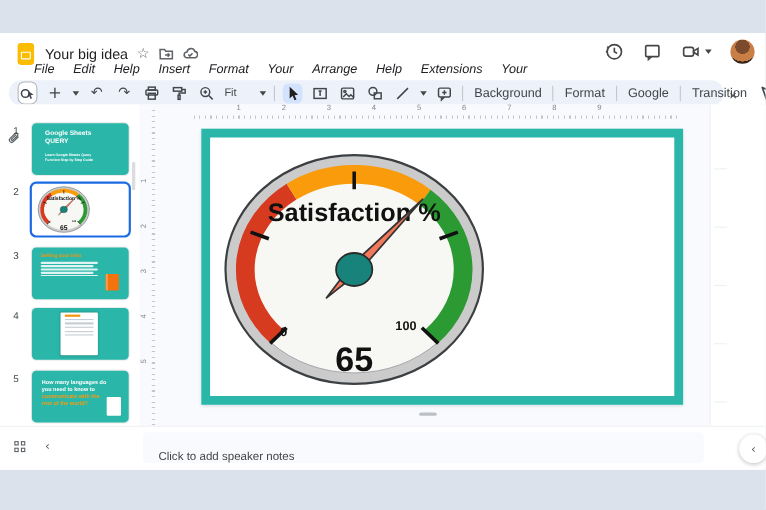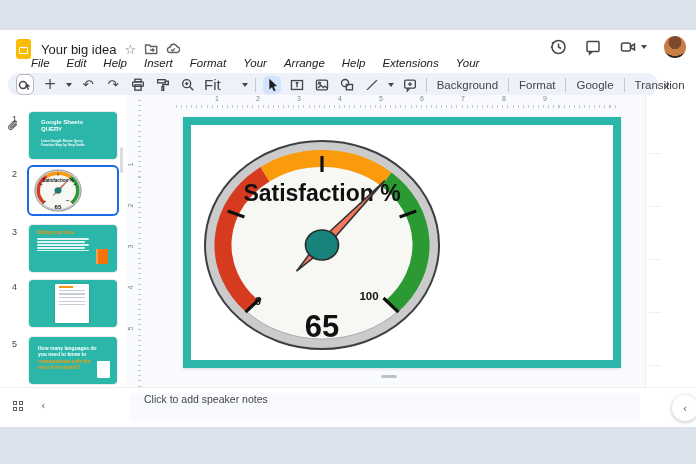--- a/index.html
+++ b/index.html
@@ -34,21 +34,21 @@
   .ti{width:18px;height:18px;display:flex;align-items:center;justify-content:center;flex:0 0 auto;}
   .ti svg{width:16px;height:16px;}
   .ti svg *{stroke:#40464b;fill:none;stroke-width:1.5;}
   .ti.filled svg *{fill:#1f1f1f;stroke:none;}
   .glyph{font-family:"DejaVu Sans",sans-serif;font-size:13px;color:#40464b;line-height:1;}
   .tool-active{background:#d3e3fd;border-radius:5px;}
   .cursor-box{width:26px;height:19px;background:#fff;border:1px solid #b4b8bd;border-radius:6px;
               display:flex;align-items:center;justify-content:center;}
   .tdiv{width:1px;height:14px;background:#c4c7cc;flex:0 0 auto;}
   .tool-text{font-size:11.5px;color:#40464b;padding:0 3px;white-space:nowrap;}
-  .fit-label{font-size:15px;color:#40464b;}
+  .fit-label{font-size:10px;color:#40464b;}
   .toolbar-right{margin-left:auto;display:flex;align-items:center;gap:8px;}
   .close-x{position:absolute;top:50px;left:663px;font-size:12px;color:#444746;}
 
   
   .main{position:absolute;top:65px;left:0;width:696px;height:293px;background:#f8fafd;}
   .filmstrip{position:absolute;left:0;top:0;width:127px;height:100%;background:#fff;}
   .slot{position:absolute;left:0;width:127px;height:50px;}
   .slot .num{position:absolute;left:12px;top:2px;font-size:9px;color:#444746;}
   .thumb{position:absolute;left:29px;top:0;width:88px;height:47px;border-radius:4px;
          background:#2ab7a9;overflow:hidden;box-shadow:0 0 0 1px rgba(0,0,0,.08);}
@@ -94,21 +94,21 @@
   .sidepanel{position:absolute;left:645px;top:0;width:51px;height:100%;background:#fff;border-left:1px solid #eceef1;}
   .sidepanel i{display:block;height:1px;background:#eef0f3;margin:0 18px 0 3px;position:absolute;left:0;right:18px;}
 
   
   .notesbar{position:absolute;left:0;bottom:0;width:696px;height:39px;background:#fff;border-top:1px solid #eef0f3;}
   .grid-ico{position:absolute;left:13px;top:13px;width:10px;height:10px;display:grid;
             grid-template-columns:4px 4px;grid-template-rows:4px 4px;gap:2px;}
   .grid-ico b{border:1px solid #5f6368;box-sizing:border-box;}
   .chev{position:absolute;left:41px;top:11px;font-size:11px;color:#5f6368;font-family:"DejaVu Sans",sans-serif;}
   .notes-panel{position:absolute;left:130px;top:5px;width:510px;height:28px;background:#f8fafd;border-radius:4px;
-               display:flex;align-items:flex-start;padding-left:14px;box-sizing:border-box;}
+               display:flex;align-items:flex-end;padding-left:14px;box-sizing:border-box;}
   .notes-text{font-size:10.5px;color:#444746;}
   .float-btn{position:absolute;left:672px;top:365px;width:26px;height:26px;border-radius:50%;background:#fff;
              box-shadow:0 1px 4px rgba(0,0,0,.25);display:flex;align-items:center;justify-content:center;
              font-size:11px;color:#5f6368;font-family:"DejaVu Sans",sans-serif;}
   .letterbox-top{position:absolute;top:0;left:0;width:696px;height:30px;background:#dce2eb;}
   .letterbox-bot{position:absolute;top:427px;left:0;width:696px;height:37px;background:#dce2eb;}
 </style>
 </head>
 <body>
 

